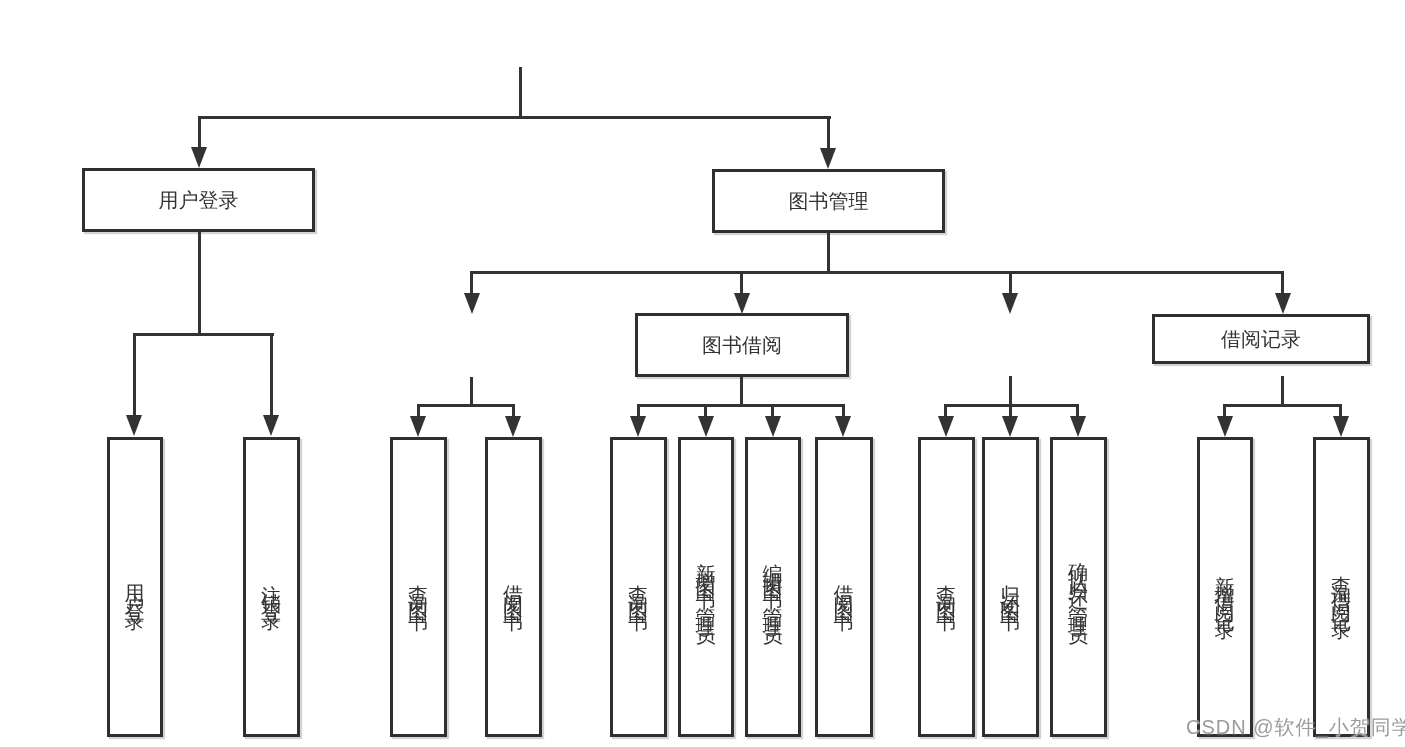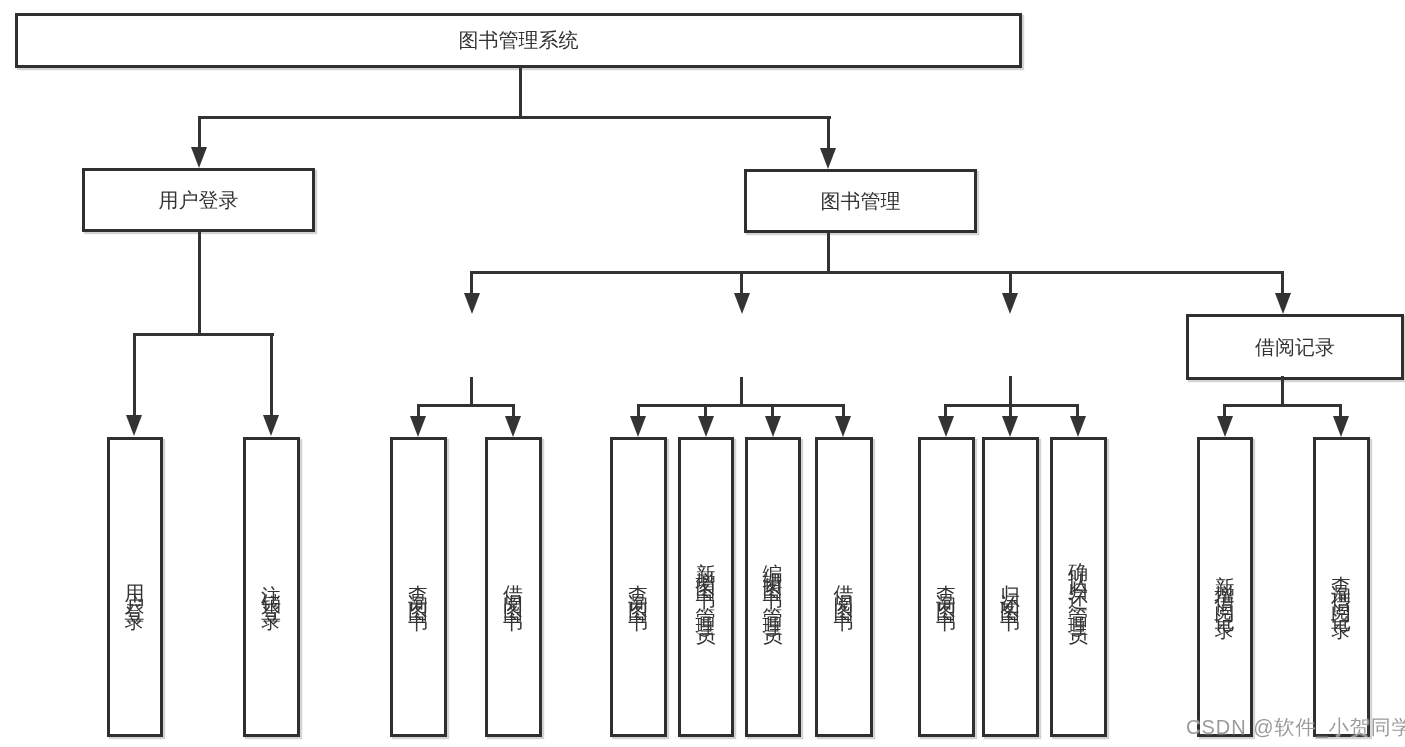--- a/index.html
+++ b/index.html
@@ -24,35 +24,32 @@
   .watermark{
     position:absolute;font-size:20px;color:#9b9b9b;white-space:nowrap;
     text-shadow:0 0 2px #ffffff;letter-spacing:1px;
   }
 </style>
 </head>
 <body>
 
 <div id="stage">
 
-  <div class="box" style="left:15px;top:13px;width:1007px;height:55px">
-    <span class="hlabel">图书管理系统</span>
-  </div>
 
   <div class="vline" style="left:519px;top:67px;width:3px;height:52px"></div>
   <div class="hline" style="left:198px;top:116px;width:633px;height:3px"></div>
   <div class="vline" style="left:198px;top:116px;width:3px;height:32px"></div>
   <div class="arrow" style="left:191px;top:147px"></div>
   <div class="vline" style="left:827px;top:116px;width:3px;height:33px"></div>
   <div class="arrow" style="left:820px;top:148px"></div>
 
   <div class="box" style="left:82px;top:168px;width:233px;height:64px">
     <span class="hlabel">用户登录</span>
   </div>
-  <div class="box" style="left:744px;top:169px;width:233px;height:64px">
+  <div class="box" style="left:712px;top:169px;width:233px;height:64px">
     <span class="hlabel">图书管理</span>
   </div>
 
   <div class="vline" style="left:198px;top:231px;width:3px;height:104px"></div>
   <div class="hline" style="left:133px;top:333px;width:141px;height:3px"></div>
   <div class="vline" style="left:133px;top:333px;width:3px;height:82px"></div>
   <div class="arrow" style="left:126px;top:415px"></div>
   <div class="vline" style="left:270px;top:333px;width:3px;height:82px"></div>
   <div class="arrow" style="left:263px;top:415px"></div>
 
@@ -60,21 +57,24 @@
   <div class="hline" style="left:470px;top:271px;width:814px;height:3px"></div>
   <div class="vline" style="left:470px;top:271px;width:3px;height:24px"></div>
   <div class="arrow" style="left:464px;top:293px"></div>
   <div class="vline" style="left:740px;top:271px;width:3px;height:24px"></div>
   <div class="arrow" style="left:734px;top:293px"></div>
   <div class="vline" style="left:1009px;top:271px;width:3px;height:24px"></div>
   <div class="arrow" style="left:1002px;top:293px"></div>
   <div class="vline" style="left:1281px;top:271px;width:3px;height:24px"></div>
   <div class="arrow" style="left:1275px;top:293px"></div>
 
-  <div class="box" style="left:1186px;top:314px;width:218px;height:66px">
+  <div class="box" style="left:635px;top:313px;width:214px;height:64px">
+    <span class="hlabel">图书借阅</span>
+  </div>
+  <div class="box" style="left:1152px;top:314px;width:218px;height:50px">
     <span class="hlabel">借阅记录</span>
   </div>
 
   <div class="vline" style="left:470px;top:377px;width:3px;height:30px"></div>
   <div class="hline" style="left:417px;top:404px;width:98px;height:3px"></div>
   <div class="vline" style="left:417px;top:404px;width:3px;height:12px"></div>
   <div class="arrow" style="left:410px;top:416px"></div>
   <div class="vline" style="left:512px;top:404px;width:3px;height:12px"></div>
   <div class="arrow" style="left:505px;top:416px"></div>
 

